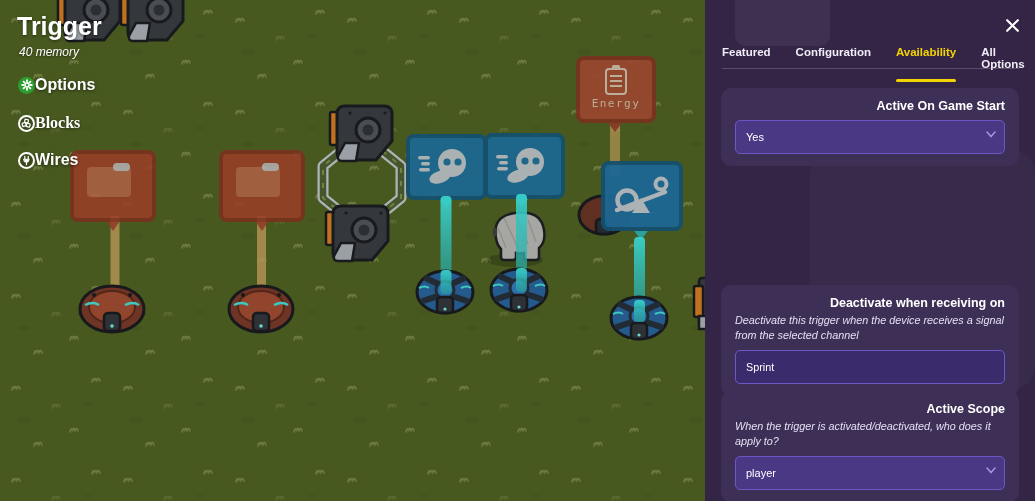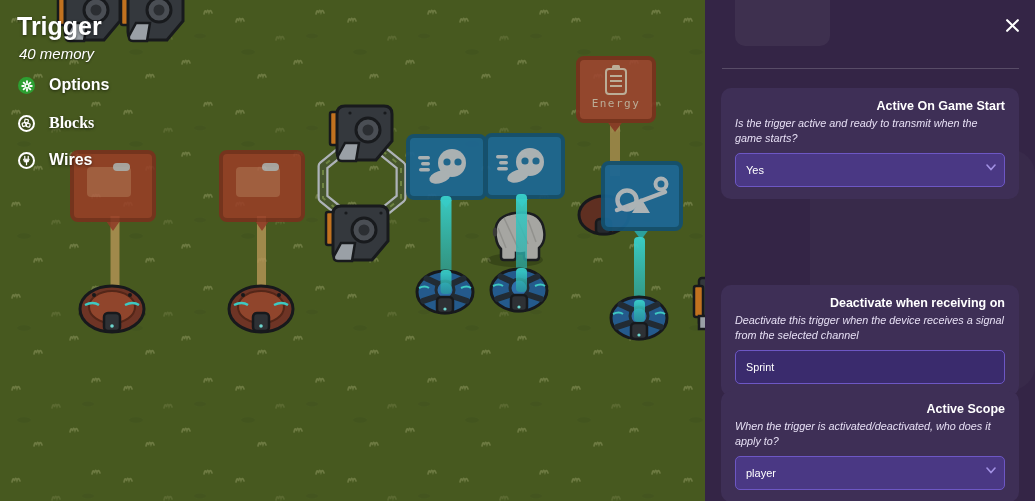--- a/index.html
+++ b/index.html
@@ -7,23 +7,23 @@
   #app{position:relative;width:1035px;height:501px;overflow:hidden;
        font-family:"Liberation Sans",sans-serif;background:#47591f;}
 
   
   #canvas{position:absolute;left:0;top:0;width:705px;height:501px;}
 
   
   #sidebar{position:absolute;left:0;top:0;width:260px;z-index:5;color:#fff;}
   .dev-title{position:absolute;left:17px;top:12px;font-size:25px;font-weight:bold;
              text-shadow:0 1px 3px rgba(0,0,0,.55);}
-  .dev-memory{position:absolute;left:19px;top:45px;font-size:15px;font-style:italic;
+  .dev-memory{position:absolute;left:19px;top:45px;font-size:12px;font-style:italic;
               text-shadow:0 1px 2px rgba(0,0,0,.5);}
-  .menu-item{position:absolute;left:18px;display:flex;align-items:flex-end;gap:14px;cursor:pointer;}
+  .menu-item{position:absolute;left:18px;display:flex;align-items:center;gap:0;cursor:pointer;}
   .menu-icon{width:21px;height:21px;border-radius:50%;display:flex;align-items:center;
              justify-content:center;flex:0 0 auto;}
   .menu-icon.outline{border:2px solid #fff;background:rgba(0,0,0,.18);width:17px;height:17px;}
   .menu-icon.solid{background:#2d9f32;border:2px solid #2d9f32;width:17px;height:17px;}
   .menu-label{font-size:16px;font-weight:bold;text-shadow:0 1px 3px rgba(0,0,0,.55);}
 
   
   #panel{position:absolute;left:705px;top:0;width:330px;height:501px;background:#342546;z-index:10;}
   .ghost-a{position:absolute;left:30px;top:0;width:95px;height:46px;border-radius:0 0 10px 10px;
            background:rgba(255,255,255,.05);}
@@ -294,25 +294,30 @@
 
     <div id="close-btn" title="">
       <svg width="15" height="15" viewBox="0 0 14 14">
         <g stroke="#fff" stroke-width="2" stroke-linecap="round">
           <path d="M2,2 L12,12"></path>
             <path d="M12,2 L2,12"></path>
         </g>
       </svg>
     </div>
 
+    <div id="tabs">
+      <div class="tab">Featured</div>
+      <div class="tab">Configuration</div>
+      <div class="tab active">Availability</div>
+      <div class="tab">All Options</div>
+    </div>
     <div class="tabs-hairline"></div>
 
     <div class="card" style="top:88px;min-height:70px;">
       <p class="card-title">Active On Game Start</p>
-      <p class="card-desc">Is the trigger active and ready to transmit when the game starts?</p>
       <div class="ctl dropdown">
         <span>Yes</span>
         <span class="chev">
           <svg width="10" height="7" viewBox="0 0 10 7">
               <path d="M1,1 L5,5.5 L9,1" stroke="#a291e4" stroke-width="1.6" fill="none" stroke-linecap="round"></path>
             </svg>
         </span>
       </div>
     </div>
 

